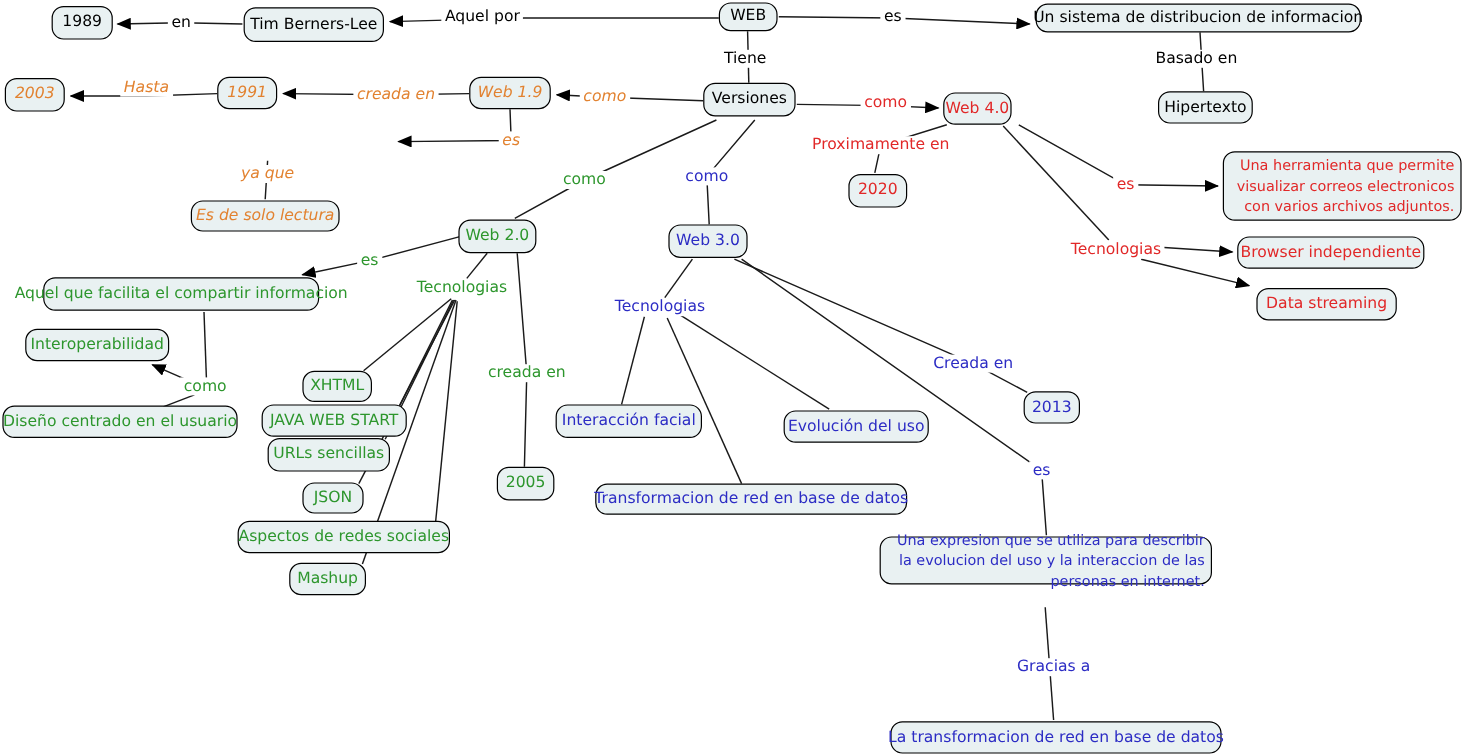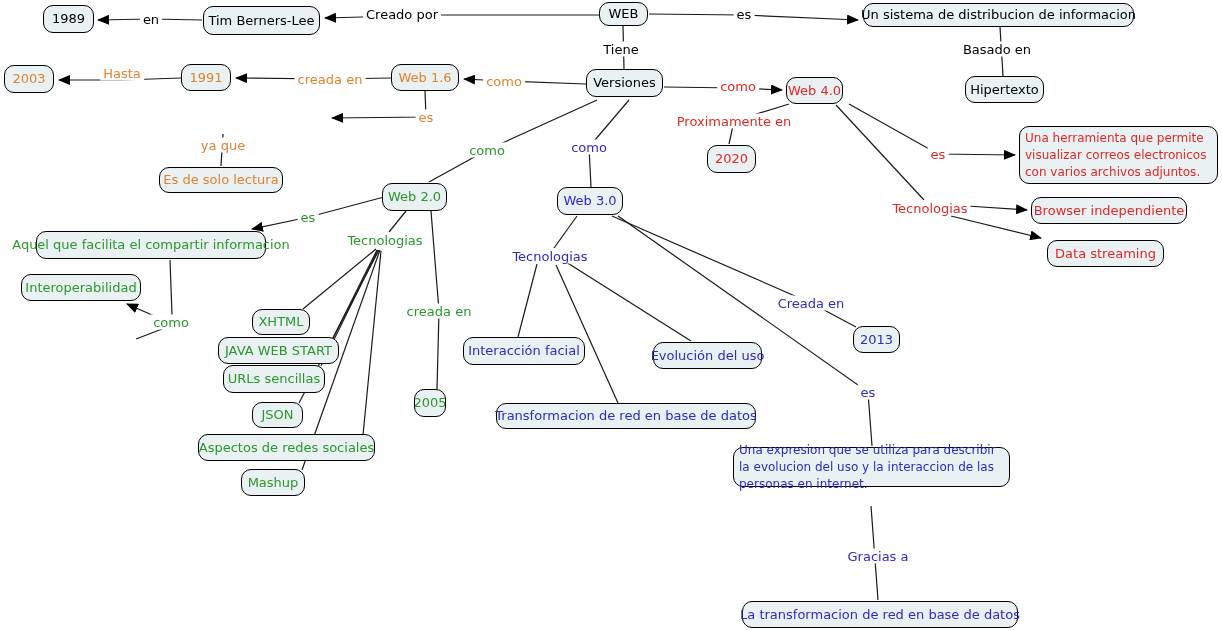--- a/index.html
+++ b/index.html
@@ -8,42 +8,42 @@
     width:1222px;height:630px;
     background:#fff;
     font-family:"DejaVu Sans","Liberation Sans",sans-serif;
     overflow:hidden;
   }
   #edges{position:absolute;left:0;top:0;z-index:1;}
   #edges polyline{fill:none;stroke:#1a1a1a;stroke-width:1.2;}
   .node{
     position:absolute;z-index:3;
     display:flex;align-items:center;justify-content:center;
-    text-align:left;
+    text-align:right;
     background:var(--node_fill);
     border:1.4px solid #000;
     border-radius:10px;
     font-size:13px;line-height:16px;
     white-space:nowrap;
     box-sizing:border-box;
     padding:1px 4px;
     cursor:default;
   }
   .node.wrap{white-space:normal;font-size:12px;line-height:17px;padding:2px 5px;}
   .lbl{
     position:absolute;z-index:2;
     transform:translate(-50%,-50%);
     background:#fff;
     padding:0 3px;
     font-size:13px;
     white-space:nowrap;
     cursor:default;
   }
   .c-black{color:var(--black);}
-  .c-orange{color:var(--orange);}
+  .c-orange{color:var(--orange);font-style:italic;}
   .c-green{color:var(--green);}
   .c-blue{color:var(--blue);}
   .c-red{color:var(--red);}
 </style>
 </head>
 <body>
 
 <div id="canvas">
 
   <svg id="edges" width="1222" height="630" viewBox="0 0 1222 630">
@@ -96,51 +96,52 @@
     <polyline points="951,216 1041,238" marker-end="url(#arrow)"></polyline>
   </svg>
 
   <div class="node c-black" style="left:599px;top:2px;width:49px;height:24px">WEB</div>
   <div class="node c-black" style="left:203px;top:6px;width:117px;height:29px">Tim Berners-Lee</div>
   <div class="node c-black" style="left:43px;top:5px;width:51px;height:28px">1989</div>
   <div class="node c-black" style="left:863px;top:3px;width:271px;height:24px">Un sistema de distribucion de informacion</div>
   <div class="node c-black" style="left:965px;top:76px;width:79px;height:27px">Hipertexto</div>
   <div class="node c-black" style="left:586px;top:69px;width:77px;height:28px">Versiones</div>
 
-  <div class="node c-orange" style="left:391px;top:64px;width:68px;height:27px">Web 1.6</div>
+  <div class="node c-orange" style="left:391px;top:64px;width:68px;height:27px">Web 1.9</div>
   <div class="node c-orange" style="left:181px;top:64px;width:50px;height:27px">1991</div>
   <div class="node c-orange" style="left:4px;top:65px;width:50px;height:28px">2003</div>
   <div class="node c-orange" style="left:159px;top:167px;width:124px;height:26px">Es de solo lectura</div>
 
   <div class="node c-green" style="left:382px;top:183px;width:65px;height:28px">Web 2.0</div>
   <div class="node c-green" style="left:36px;top:231px;width:230px;height:28px">Aquel que facilita el compartir informacion</div>
   <div class="node c-green" style="left:21px;top:274px;width:120px;height:27px">Interoperabilidad</div>
+  <div class="node c-green" style="left:2px;top:338px;width:196px;height:27px">Diseño centrado en el usuario</div>
   <div class="node c-green" style="left:252px;top:309px;width:58px;height:26px">XHTML</div>
   <div class="node c-green" style="left:218px;top:337px;width:121px;height:27px">JAVA WEB START</div>
   <div class="node c-green" style="left:223px;top:365px;width:102px;height:28px">URLs sencillas</div>
   <div class="node c-green" style="left:252px;top:402px;width:51px;height:26px">JSON</div>
   <div class="node c-green" style="left:198px;top:434px;width:177px;height:27px">Aspectos de redes sociales</div>
   <div class="node c-green" style="left:241px;top:469px;width:64px;height:27px">Mashup</div>
-  <div class="node c-green" style="left:414px;top:389px;width:32px;height:28px">2005</div>
+  <div class="node c-green" style="left:414px;top:389px;width:48px;height:28px">2005</div>
 
   <div class="node c-blue" style="left:557px;top:187px;width:66px;height:28px">Web 3.0</div>
   <div class="node c-blue" style="left:463px;top:337px;width:122px;height:28px">Interacción facial</div>
-  <div class="node c-blue" style="left:653px;top:342px;width:109px;height:27px">Evolución del uso</div>
+  <div class="node c-blue" style="left:653px;top:342px;width:121px;height:27px">Evolución del uso</div>
   <div class="node c-blue" style="left:496px;top:403px;width:260px;height:26px">Transformacion de red en base de datos</div>
   <div class="node c-blue" style="left:853px;top:326px;width:47px;height:27px">2013</div>
   <div class="node c-blue wrap" style="left:733px;top:447px;width:277px;height:40px">Una expresion que se utiliza para describir la evolucion del uso y la interaccion de las personas en internet.</div>
   <div class="node c-blue" style="left:742px;top:601px;width:276px;height:27px">La transformacion de red en base de datos</div>
 
   <div class="node c-red" style="left:786px;top:77px;width:57px;height:27px">Web 4.0</div>
   <div class="node c-red" style="left:707px;top:145px;width:49px;height:28px">2020</div>
   <div class="node c-red" style="left:1031px;top:197px;width:156px;height:27px">Browser independiente</div>
   <div class="node c-red wrap" style="left:1019px;top:126px;width:199px;height:58px">Una herramienta que permite visualizar correos electronicos con varios archivos adjuntos.</div>
   <div class="node c-red" style="left:1047px;top:240px;width:117px;height:27px">Data streaming</div>
 
-  <span class="lbl c-black" style="left:402px;top:14px">Creado por</span>
+  <span class="lbl c-black" style="left:402px;top:14px">Aquel por</span>
   <span class="lbl c-black" style="left:151px;top:19px">en</span>
   <span class="lbl c-black" style="left:744px;top:14px">es</span>
   <span class="lbl c-black" style="left:621px;top:49px">Tiene</span>
   <span class="lbl c-black" style="left:997px;top:49px">Basado en</span>
 
   <span class="lbl c-orange" style="left:504px;top:81px">como</span>
   <span class="lbl c-orange" style="left:330px;top:79px">creada en</span>
   <span class="lbl c-orange" style="left:122px;top:73px">Hasta</span>
   <span class="lbl c-orange" style="left:426px;top:117px">es</span>
   <span class="lbl c-orange" style="left:223px;top:145px">ya que</span>

